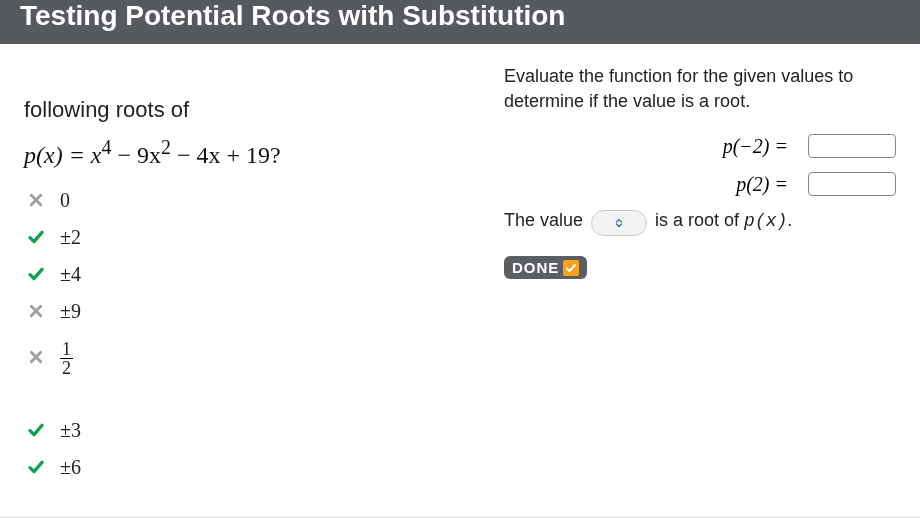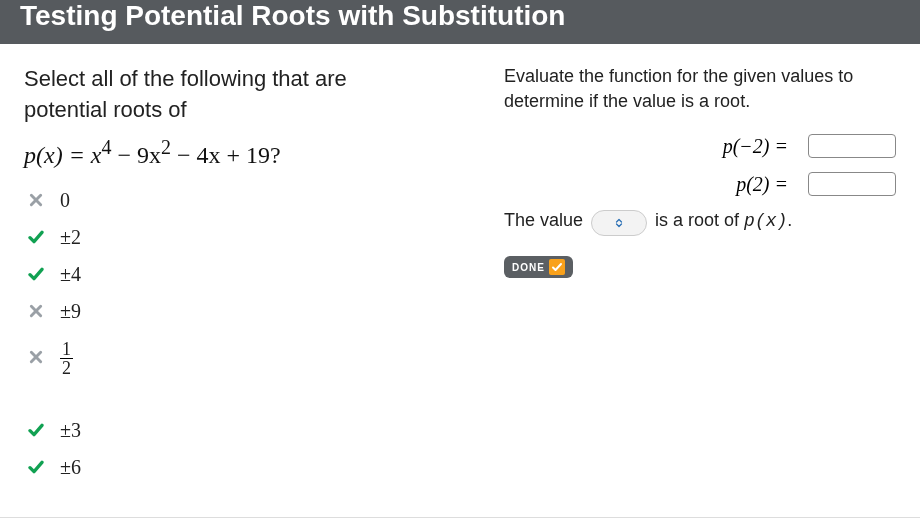--- a/index.html
+++ b/index.html
@@ -23,37 +23,37 @@
 .frac .den { padding: 0 2px; }
 
 .instr { font-size: 18px; color: #222; line-height: 1.4; margin-bottom: 20px; }
 .eval-row { display: flex; align-items: center; gap: 20px; font-size: 20px; margin-bottom: 14px; font-family: 'Times New Roman', serif; justify-content: flex-end; }
 .eval-row .fn { font-style: italic; }
 .input-box { width: 88px; height: 24px; border: 1px solid #888; border-radius: 4px; background: #fff; font-size: 14px; padding: 0 4px; }
 .sentence { font-size: 18px; color: #222; display: flex; align-items: flex-start; gap: 8px; flex-wrap: wrap; margin-bottom: 20px; }
 .sentence .fnserif { font-family: Liberation Mono, monospace; font-style: italic; }
 .select-box { width: 56px; height: 26px; border: 1px solid #ccc; border-radius: 14px; background: #f3f3f3; display: inline-flex; align-items: center; justify-content: center; }
 .select-box svg { width: 12px; height: 12px; }
-.done-btn { display: inline-flex; align-items: center; gap: 4px; background: #5b5f63; color: #fff; border-radius: 6px; padding: 3px 8px; font-size: 10px; font-weight: bold; letter-spacing: 1px; cursor: pointer; }
+.done-btn { display: inline-flex; align-items: center; gap: 4px; background: #5b5f63; color: #fff; border-radius: 6px; padding: 3px 8px; font-size: 15px; font-weight: bold; letter-spacing: 1px; cursor: pointer; }
 .done-btn .tick-box { width: 16px; height: 16px; background: #f9a11b; border-radius: 2px; display: flex; align-items: center; justify-content: center; }
 .done-btn .tick-box svg { width: 12px; height: 12px; }
 .bottom-rule { position: absolute; bottom: 0; left: 0; right: 0; border-top: 1px solid #ddd; }
 </style>
 </head>
 <body>
 
 <div class="header">
   <span>Testing Potential Roots with Substitution</span>
 </div>
 
 <div class="content">
   <div class="left">
     <div class="prompt">
-      <span>Select all of the following that are</span><br>
-      <span>potential roots of</span>
+      <br>
+      <span>following roots of</span>
     </div>
     <div class="formula">
       <span class="fn"><span>p(x) = x</span></span><sup>4</sup><span> − 9x</span><sup>2</sup><span> − 4x + 19?</span>
     </div>
     <div class="options">
 
       <div class="option">
         <span class="check-icon x-mark">
             <svg viewBox="0 0 24 24">
               <path d="M4 4 L20 20 M20 4 L4 20" stroke="#9aa0a6" stroke-width="5" stroke-linecap="round"></path>

